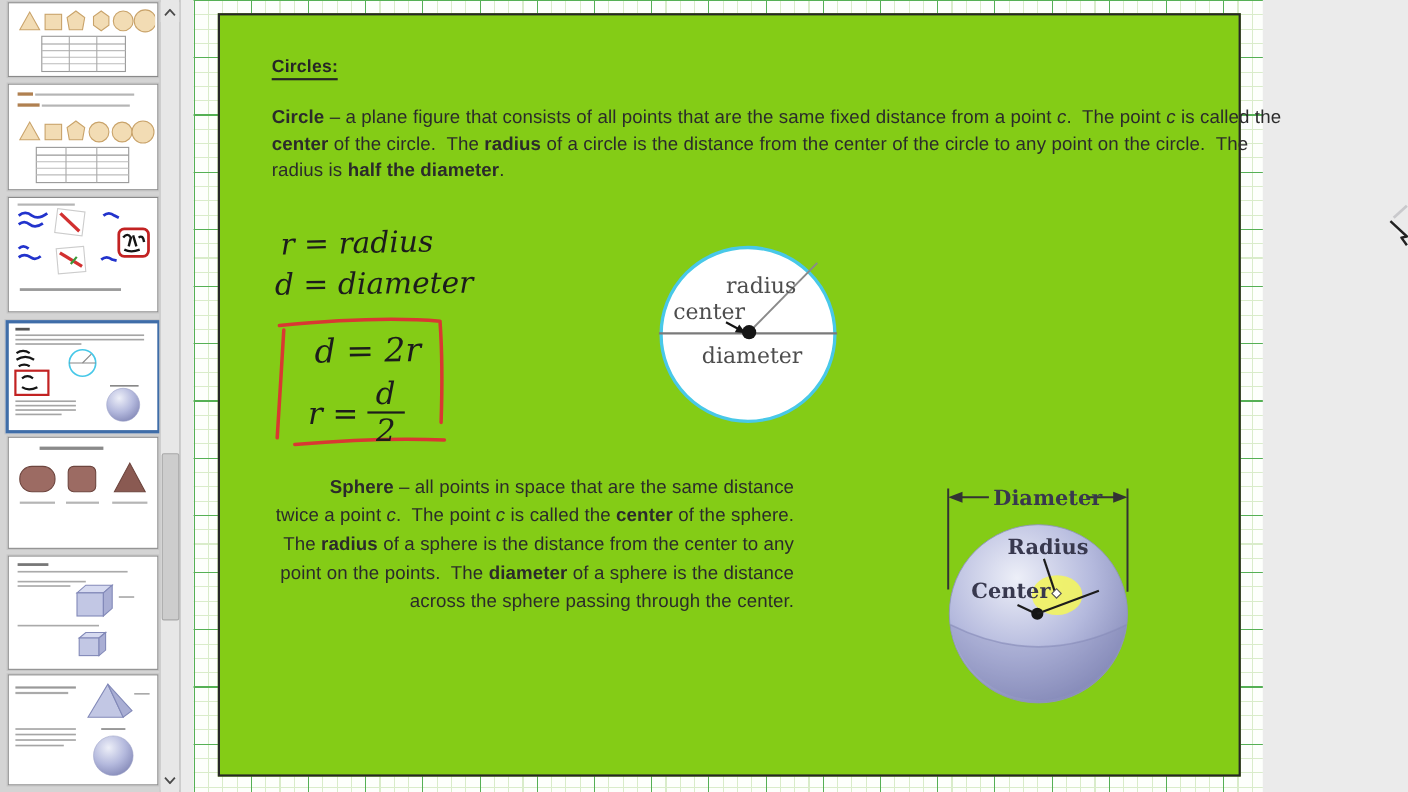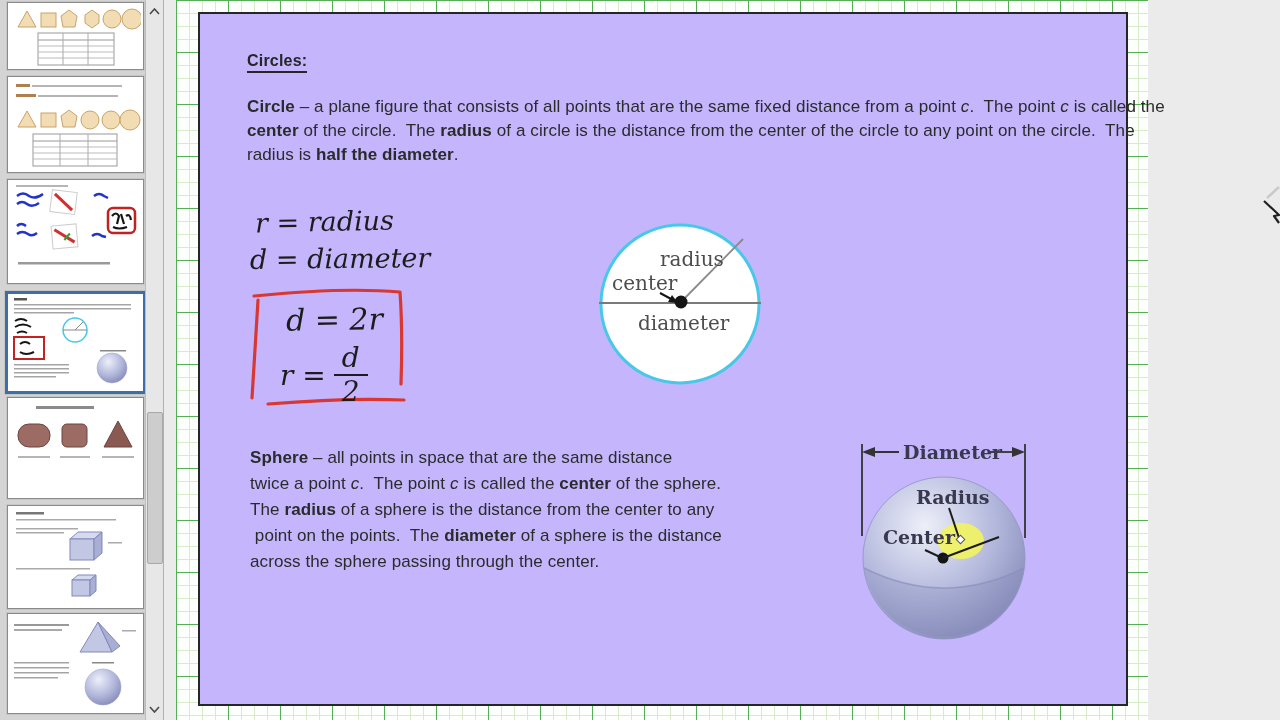--- a/index.html
+++ b/index.html
@@ -25,28 +25,28 @@
 
   
   .canvas{position:absolute;left:176px;top:0;width:972px;height:720px;background-color:#fdfffc;
     background-image:
       repeating-linear-gradient(to right,#55b055 0,#55b055 1px,transparent 1px,transparent 52px),
       repeating-linear-gradient(to bottom,#55b055 0,#55b055 1px,transparent 1px,transparent 52px),
       repeating-linear-gradient(to right,#d9ecca 0,#d9ecca 1px,transparent 1px,transparent 13px),
       repeating-linear-gradient(to bottom,#d9ecca 0,#d9ecca 1px,transparent 1px,transparent 13px);}
 
   
-  .page{position:absolute;left:198px;top:12px;width:926px;height:690px;background:#c4b5fd;
+  .page{position:absolute;left:198px;top:12px;width:926px;height:690px;background:#84cc16;
         border:2px solid #262626;color:#262626;}
   .page-title{position:absolute;left:47px;top:38px;font-size:16px;font-weight:700;
               border-bottom:2px solid #262626;padding-bottom:1px;letter-spacing:.2px;}
   .para{position:absolute;font-size:17px;color:#2b2b2b;letter-spacing:.1px;}
   .para .tl{white-space:pre;}
   .para.p1{left:47px;top:81px;line-height:23.8px;}
-  .para.p2{left:50px;top:431px;line-height:26px;}
+  .para.p2{left:50px;top:416px;line-height:26px;text-align:right;}
   .b{font-weight:700;} .i{font-style:italic;}
 
   
   .hw{position:absolute;font-family:"DejaVu Serif",serif;font-style:italic;color:#1c1c1c;}
   .hw1{left:55px;top:192px;font-size:27px;transform:rotate(-1.2deg);}
   .hw2{left:50px;top:229px;font-size:27px;transform:rotate(-0.6deg);}
   .hwbox1{left:86px;top:288px;font-size:30px;transform:rotate(-1deg);}
   .hwbox2{left:80px;top:330px;font-size:28px;display:flex;align-items:center;gap:8px;}
   .frac{display:inline-flex;flex-direction:column;align-items:center;line-height:1;}
   .frac .num{padding:0 6px 2px;}

